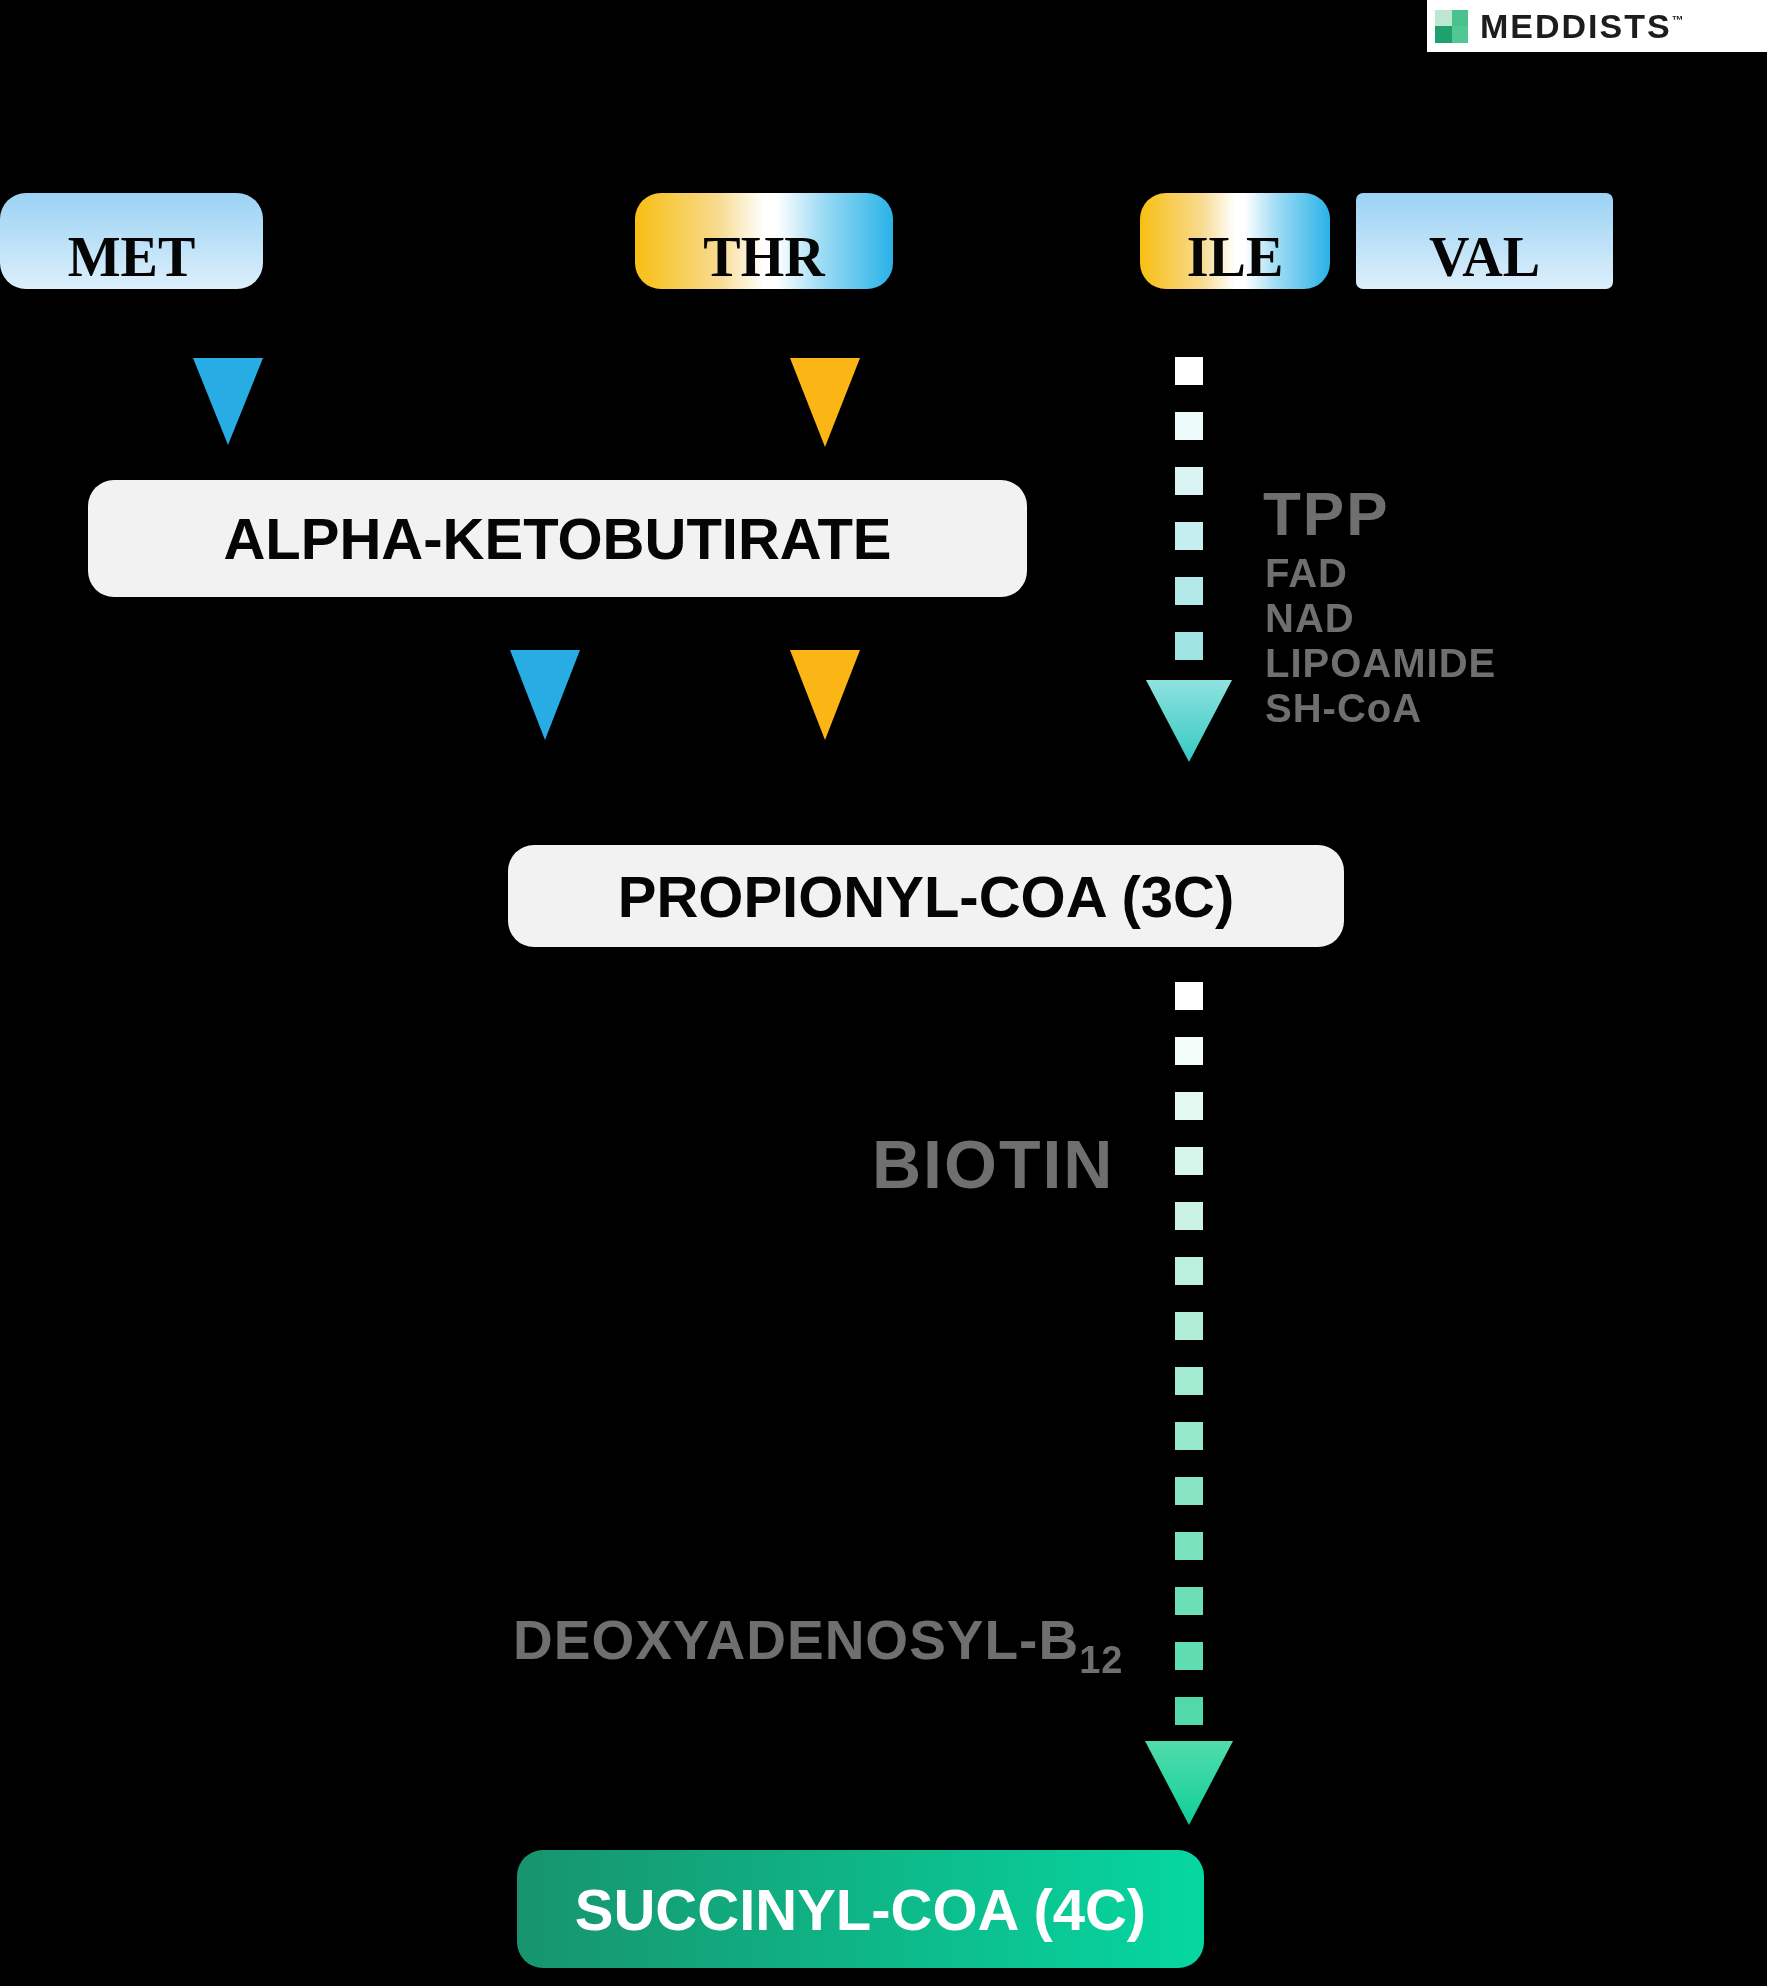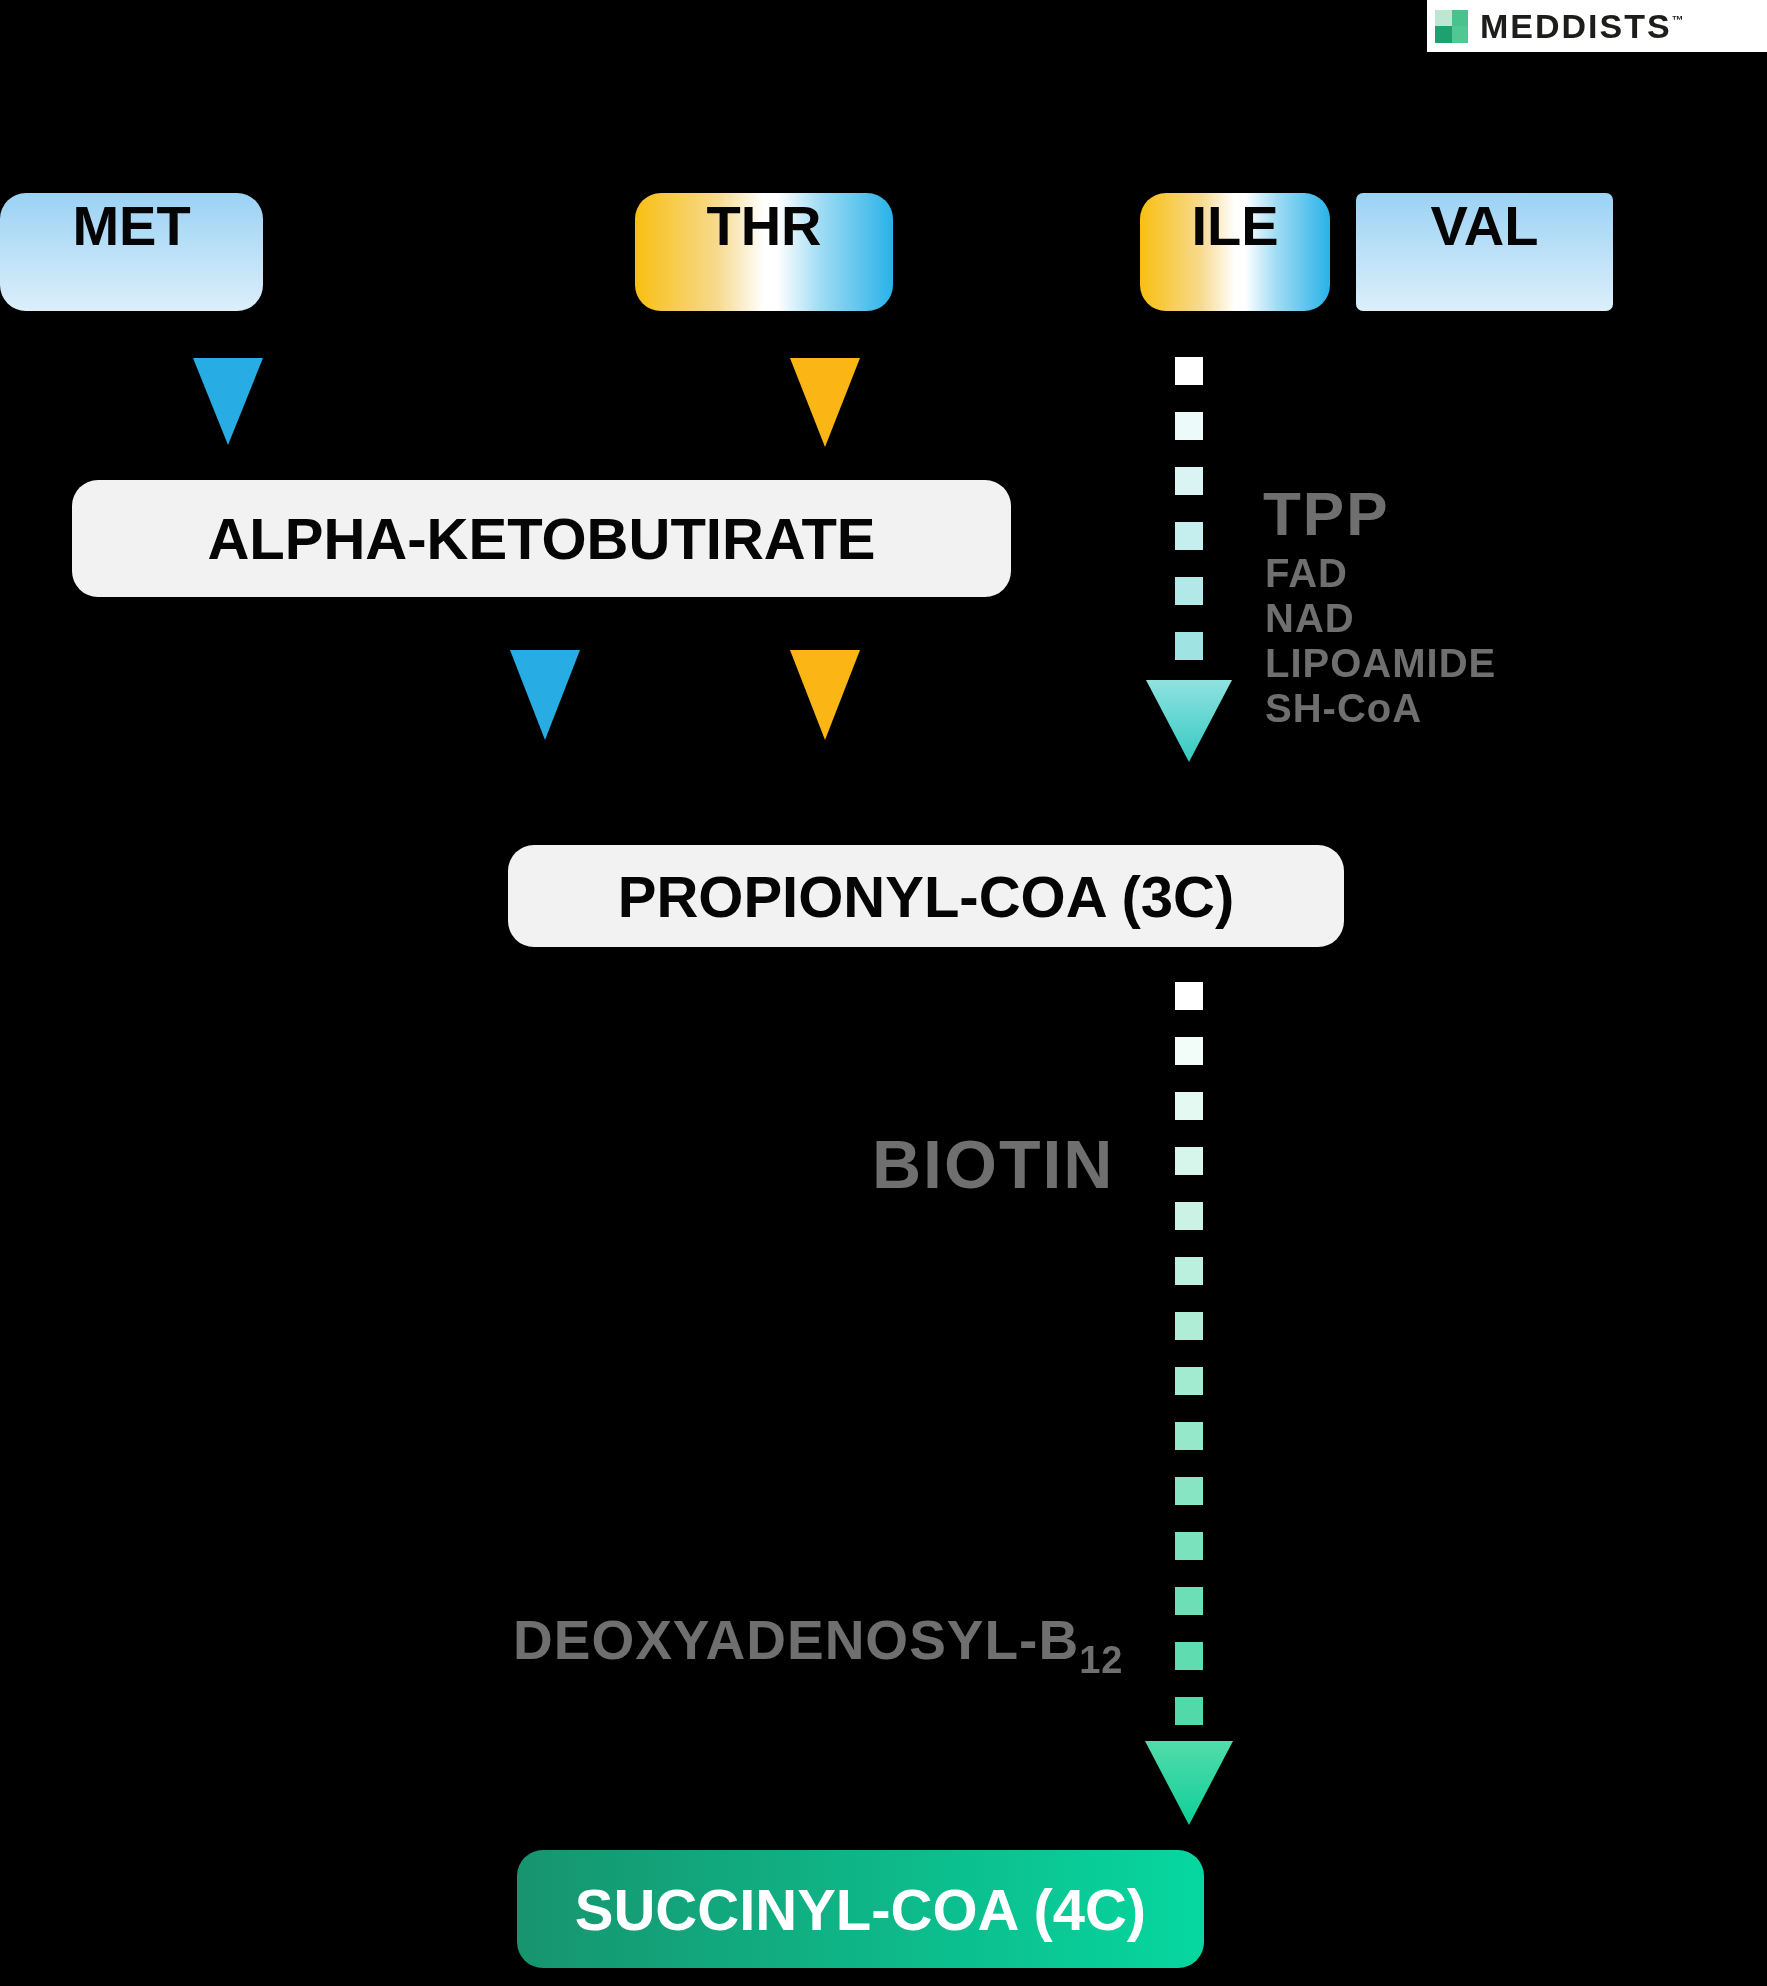--- a/index.html
+++ b/index.html
@@ -28,38 +28,38 @@
   .q-br { background: var(--logo_br); }
   .logo-word {
     font-size: 34px; font-weight: 600; color: #1d1d1b;
     letter-spacing: 2px; line-height: 1;
   }
   .logo-tm { font-size: 12px; font-weight: 600; color: #1d1d1b;
     vertical-align: 14px; letter-spacing: 0; }
 
   
   .amino {
-    top: 193px; height: 118px; border-radius: 26px;
-    display: flex; align-items: flex-start; justify-content: center;
-    font-size: 56px; font-weight: bold; color: #050505;
+    top: 193px; height: 96px; border-radius: 26px;
+    display: flex; align-items: flex-end; justify-content: center;
+    font-size: 56px; font-weight: bold; color: #050505; font-family: Liberation Serif, serif;
   }
   .grad-blue  { background: linear-gradient(180deg, var(--blue_box_top) 0%, var(--blue_box_bottom) 100%); }
   .grad-tri   { background: linear-gradient(90deg, var(--tri_gold) 0%, #f7da8e 32%, #ffffff 50%, #ffffff 55%, #9fdcf4 72%, var(--tri_blue) 100%); }
   .box-met { left: 0;      width: 263px; }
   .box-thr { left: 635px;  width: 258px; }
   .box-ile { left: 1140px; width: 190px; }
   .box-val { left: 1356px; width: 257px; border-radius: 7px; }
 
   
   .white-box {
     background: var(--white_box); border-radius: 26px;
     display: flex; align-items: center; justify-content: center;
     font-size: 58px; font-weight: bold; color: #050505;
   }
-  .box-akb  { left: 72px;  top: 480px;  width: 939px; height: 117px; }
+  .box-akb  { left: 88px;  top: 480px;  width: 939px; height: 117px; }
   .box-prop { left: 508px; top: 845px;  width: 836px; height: 102px; }
 
   
   .box-succ {
     left: 517px; top: 1850px; width: 687px; height: 118px;
     border-radius: 26px;
     background: linear-gradient(90deg, var(--succinyl_left) 0%, var(--succinyl_right) 100%);
     display: flex; align-items: center; justify-content: center;
     font-size: 58px; font-weight: bold; color: #ffffff;
   }

